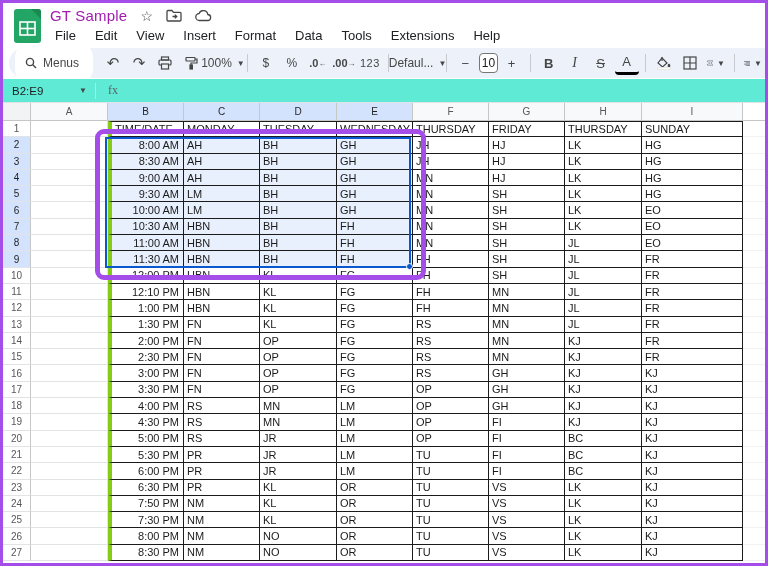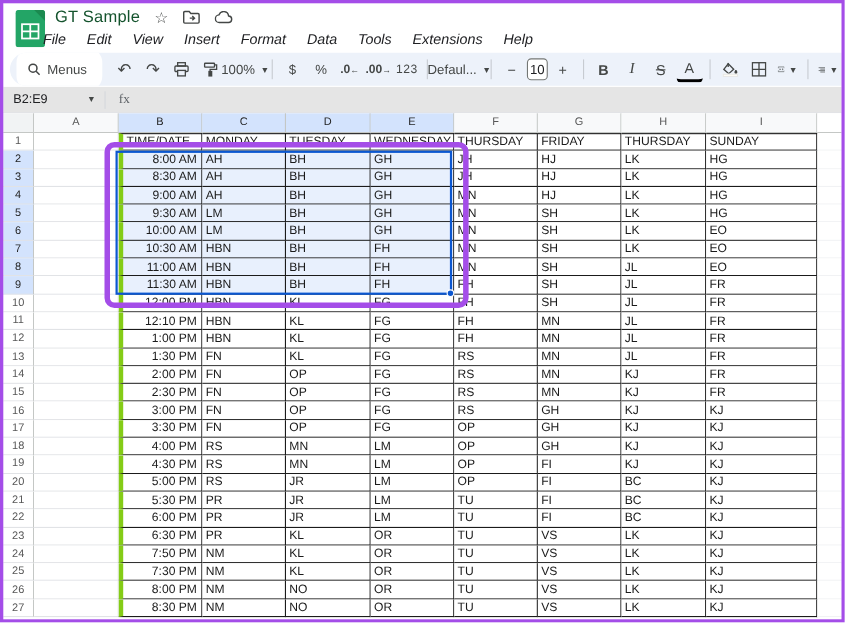--- a/index.html
+++ b/index.html
@@ -4,23 +4,23 @@
 <style>
   * { margin:0; padding:0; box-sizing:border-box; }
   html,body { width:768px; height:566px; }
   body { font-family:"Liberation Sans", sans-serif; background:#fff; position:relative; overflow:hidden; }
   .page { position:absolute; inset:0; width:768px; height:566px; background:#fff; }
 
   
   .topbar { position:absolute; left:3px; top:3px; right:3px; height:44px; background:#fff; }
   .logo { position:absolute; left:11px; top:6px; width:27px; height:34px; }
   .title-row { position:absolute; left:47px; top:4px; display:flex; align-items:center; gap:13px; }
-  .doc-title { font-size:15px; color:#14532d; letter-spacing:.2px; }
+  .doc-title { font-size:15px; color:#a21caf; letter-spacing:.2px; }
   .tb-ic { color:#444746; font-size:14px; display:flex; align-items:center; }
-  .menu-row { position:absolute; left:31px; top:24px; display:flex; gap:9px;font-style:italic; }
+  .menu-row { position:absolute; left:47px; top:24px; display:flex; gap:9px; }
   .menu-item { font-size:13px; color:#202124; padding:1px 5px; border-radius:4px; cursor:default; }
 
   
   .toolbar { position:absolute; left:9px; top:48px; right:3px; height:30px; background:#edf2fa;
              border-radius:18px 0 0 18px; display:flex; align-items:center; gap:2px; padding-left:6px; overflow:hidden; }
   .menus-pill { background:#fff; border-radius:14px; height:40px; display:flex; align-items:center; gap:6px;
                 padding:0 14px 0 10px; margin-right:6px; }
   .menus-pill span { font-size:12px; color:#444746; }
   .tbtn { height:24px; min-width:24px; display:flex; align-items:center; justify-content:center;
           color:#444746; font-size:13px; border-radius:4px; padding:0 3px; }
@@ -34,21 +34,21 @@
   .size-box { width:26px; height:20px; border:1px solid #747775; border-radius:4px; background:#fff;
               font-size:12px; color:#202124; display:flex; align-items:center; justify-content:center; }
   .b-bold { font-weight:bold; font-size:13px; }
   .b-italic { font-style:italic; font-family:"Liberation Serif", serif; font-size:14px; }
   .b-strike { text-decoration:line-through; font-size:13px; }
   .b-color { font-size:13px; border-bottom:3px solid #000; line-height:13px; }
   .fill-wrap { display:flex; flex-direction:column; align-items:center; }
   .fill-bar { width:14px; height:3px; background:#fffdf5; border:1px solid #e8e8e8; margin-top:-1px; }
 
   
-  .formulabar { position:absolute; left:3px; top:79px; right:3px; height:24px; background:#e5e5e5;
+  .formulabar { position:absolute; left:3px; top:79px; right:3px; height:24px; background:#5eead4;
                 border-bottom:1px solid #e1e3e6; display:flex; align-items:center; }
   .name-box { width:92px; display:flex; align-items:center; justify-content:space-between; padding:0 8px 0 9px; }
   .name-box .rng { font-size:11.5px; color:#202124; }
   .fsep { width:1px; height:16px; background:#d5d8dc; }
   .fx { font-family:"Liberation Serif", serif; color:#5f6368; font-size:12px; margin:0 10px 0 12px; }
   .fvalue { font-size:11.5px; color:#202124;margin-top:40px; }
 
   
   .grid { position:absolute; left:3px; top:103px; width:762px; height:460px; background:#fff;
           display:grid; grid-template-columns:28px 77px 76px 76px 77px 76px 76px 76px 77px 101px 22px;

